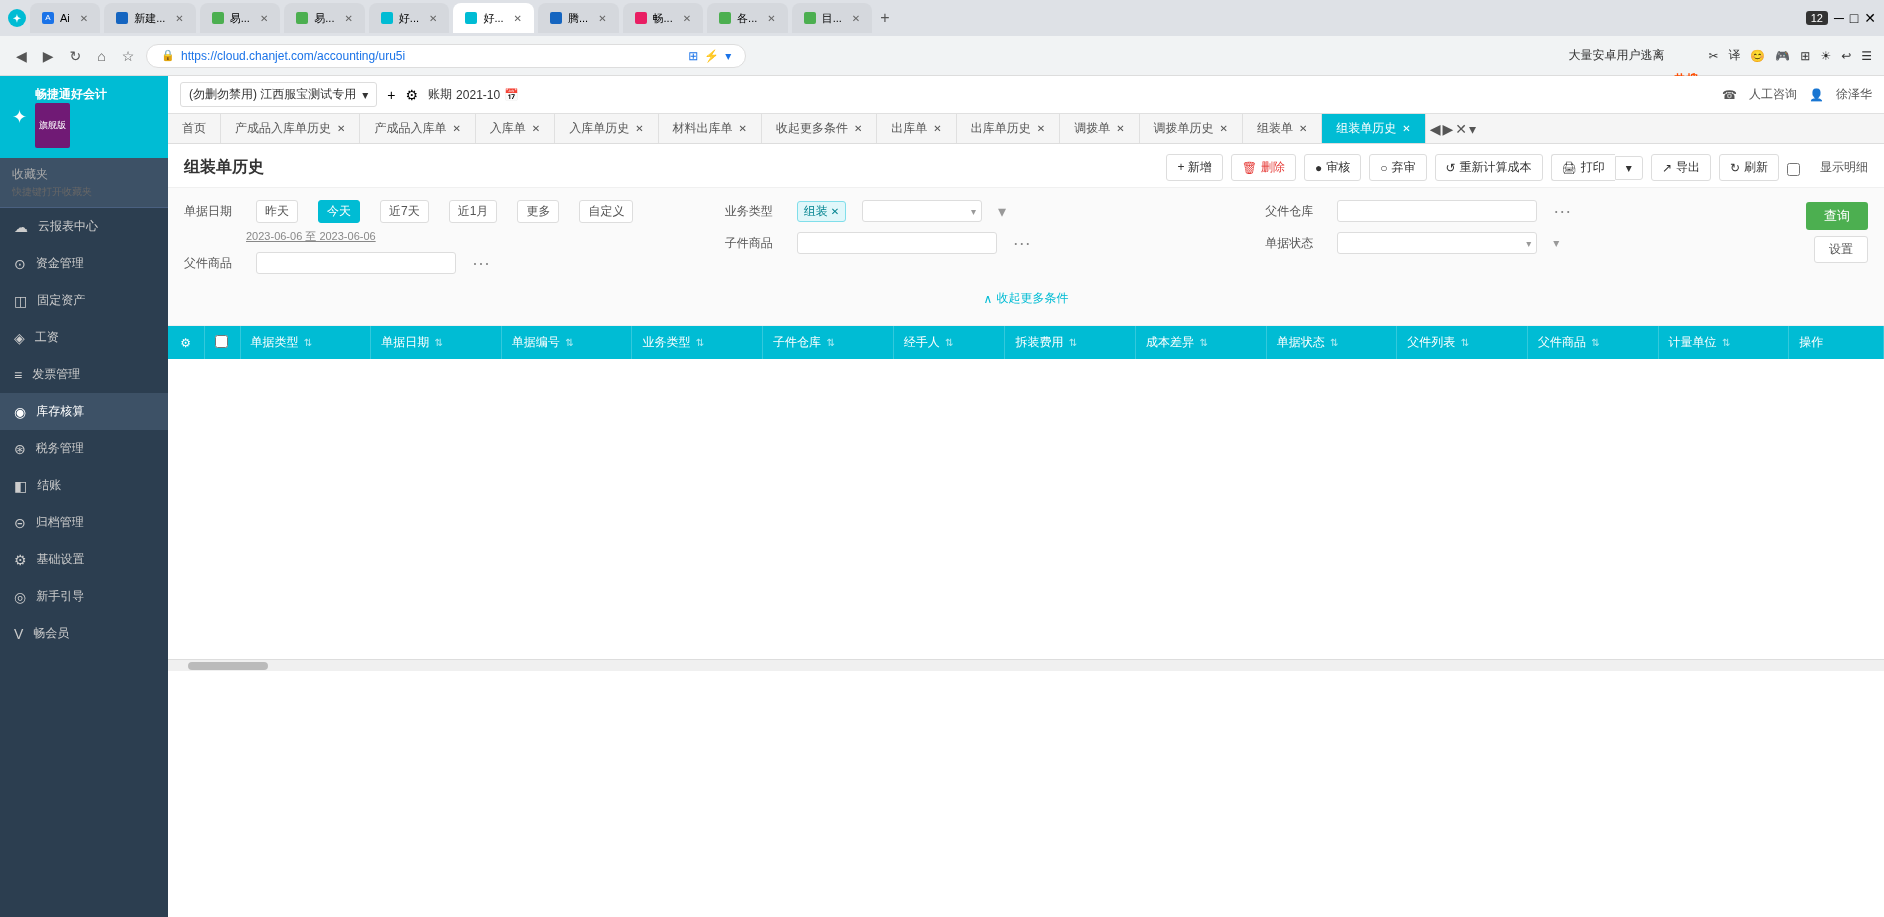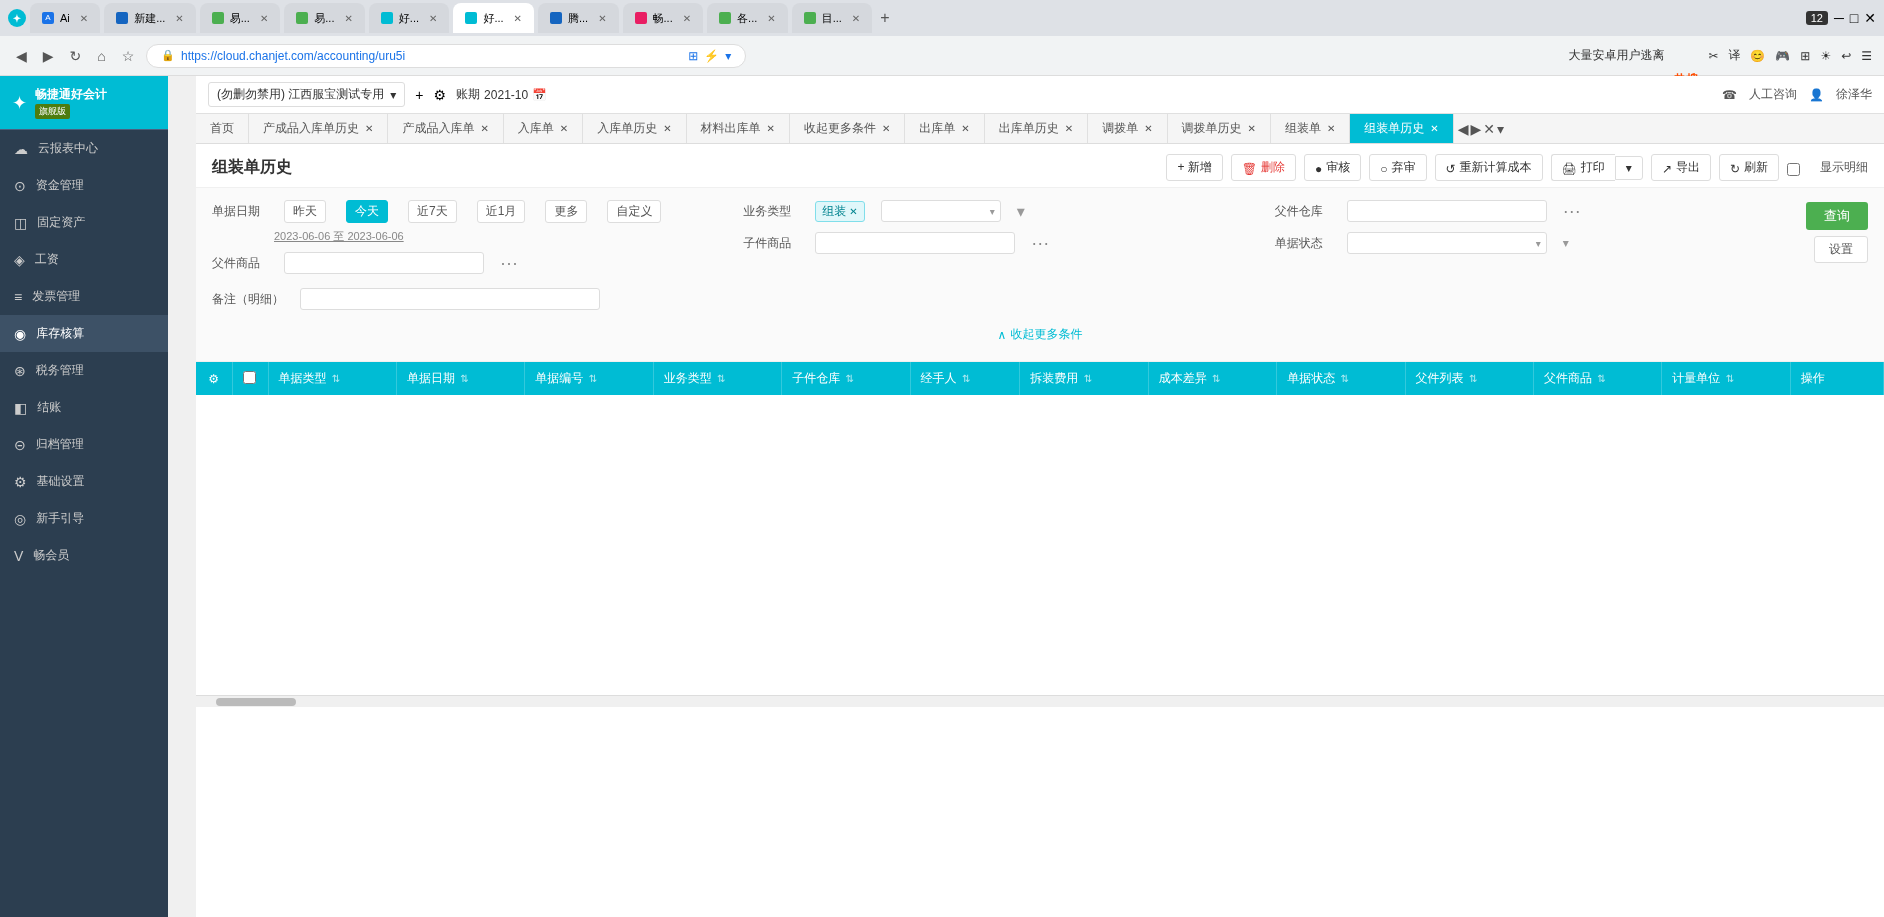--- a/index.html
+++ b/index.html
@@ -27,21 +27,21 @@
     .sidebar { width: 168px; background: #2c3e50; display: flex; flex-direction: column; flex-shrink: 0; }
     .sidebar-logo { background: #00bcd4; padding: 10px 12px; display: flex; align-items: center; gap: 8px; }
     .sidebar-favorites { background: #3d5166; padding: 8px 12px; color: #aaa; font-size: 11px; cursor: pointer; }
     .sidebar-divider { height: 1px; background: #4a6080; margin: 0; }
     .sidebar-nav { flex: 1; overflow-y: auto; }
     .sidebar-item { display: flex; align-items: center; gap: 10px; padding: 10px 14px; color: #ccc; cursor: pointer; font-size: 12px; }
     .sidebar-item.active { background: #3d5166; color: #fff; }
     .sidebar-icon { font-size: 14px; }
 
     
-    .main-content { flex: 1; display: flex; flex-direction: column; overflow: hidden; background: #fff; margin-left: 28px; }
+    .main-content { flex: 1; display: flex; flex-direction: column; overflow: hidden; background: #fff; }
 
     
     .top-bar { background: #fff; border-bottom: 1px solid #e0e0e0; padding: 6px 12px; display: flex; align-items: center; gap: 10px; }
     .company-select { border: 1px solid #ddd; border-radius: 3px; padding: 3px 8px; font-size: 12px; color: #333; display: flex; align-items: center; gap: 6px; }
     .period-info { font-size: 12px; color: #333; display: flex; align-items: center; gap: 4px; }
     .top-bar-right { margin-left: auto; display: flex; align-items: center; gap: 12px; font-size: 12px; color: #555; }
 
     
     .tab-bar { background: #f5f5f5; border-bottom: 1px solid #ddd; display: flex; align-items: center; overflow-x: auto; white-space: nowrap; }
     .page-tab { padding: 6px 14px; font-size: 12px; color: #555; cursor: pointer; border-right: 1px solid #e0e0e0; display: inline-flex; align-items: center; gap: 4px; white-space: nowrap; }
@@ -49,21 +49,21 @@
     .page-tab .close { color: inherit; font-size: 10px; margin-left: 2px; }
     .tab-arrows { display: flex; align-items: center; gap: 2px; padding: 0 4px; }
 
     
     .content-area { flex: 1; overflow-y: auto; padding: 0; background: #fff; }
 
     
     .page-header { display: flex; align-items: center; justify-content: space-between; padding: 10px 16px 6px; border-bottom: 1px solid #f0f0f0; }
     .page-title { font-size: 16px; font-weight: bold; color: #333; }
     .toolbar { display: flex; align-items: center; gap: 8px; }
-    .toolbar-btn { display: flex; align-items: flex-end; gap: 4px; padding: 4px 10px; border: 1px solid #ddd; border-radius: 3px; background: #fff; font-size: 12px; color: #333; cursor: pointer; }
+    .toolbar-btn { display: flex; align-items: center; gap: 4px; padding: 4px 10px; border: 1px solid #ddd; border-radius: 3px; background: #fff; font-size: 12px; color: #333; cursor: pointer; }
     .toolbar-btn.danger { color: #e53935; }
     .toolbar-btn-group { display: flex; align-items: center; }
     .toolbar-btn-group .toolbar-btn { border-radius: 0; border-right: none; }
     .toolbar-btn-group .toolbar-btn:first-child { border-radius: 3px 0 0 3px; }
     .toolbar-btn-group .toolbar-btn:last-child { border-radius: 0 3px 3px 0; border-right: 1px solid #ddd; }
 
     
     .filter-section { padding: 12px 16px; background: #fafafa; border-bottom: 1px solid #f0f0f0; }
     .filter-row { display: flex; align-items: center; gap: 16px; margin-bottom: 10px; }
     .filter-label { color: #555; font-size: 12px; white-space: nowrap; min-width: 56px; }
@@ -190,22 +190,26 @@
   </div>
 </div>
 
 <div class="app-layout">
 
   <div class="sidebar">
     <div class="sidebar-logo">
       <span style="color:#fff;font-size:18px;">✦</span>
       <div>
         <div style="color:#fff;font-size:12px;font-weight:bold;">畅捷通好会计</div>
-        <div style="background:#4d7c0f;color:#fff;font-size:9px;padding:1px 4px;border-radius:2px;display:inline-block;">旗舰版</div>
-      </div>
+        <div style="background:#701a75;color:#fff;font-size:9px;padding:16px 4px;border-radius:2px;display:inline-block;">旗舰版</div>
+      </div>
+    </div>
+    <div class="sidebar-favorites">
+      <div style="color:#aaa;font-size:12px;margin-bottom:2px;">收藏夹</div>
+      <div style="color:#666;font-size:10px;">快捷键打开收藏夹</div>
     </div>
     <div class="sidebar-divider"></div>
     <div class="sidebar-nav">
       <div class="sidebar-item">
         <span class="sidebar-icon">☁</span>
         <span>云报表中心</span>
       </div>
       <div class="sidebar-item">
         <span class="sidebar-icon">⊙</span>
         <span>资金管理</span>
@@ -447,24 +451,20 @@
               <span style="color:#999;font-size:12px;">▾</span>
             </div>
           </div>
 
           <div style="display:flex;flex-direction:column;gap:6px;align-items:flex-end;padding-top:2px;">
             <button class="query-btn">查询</button>
             <button class="set-btn">设置</button>
           </div>
         </div>
 
-        <div class="filter-row" style="margin-top:4px;">
-          <span class="filter-label">备注（明细）</span>
-          <input class="filter-input" type="text" style="min-width: 300px;">
-        </div>
 
         <div class="collapse-btn">
           <span>∧</span>
           <span>收起更多条件</span>
         </div>
       </div>
 
       <div class="data-table-wrap">
         <table class="data-table">
           <thead>

